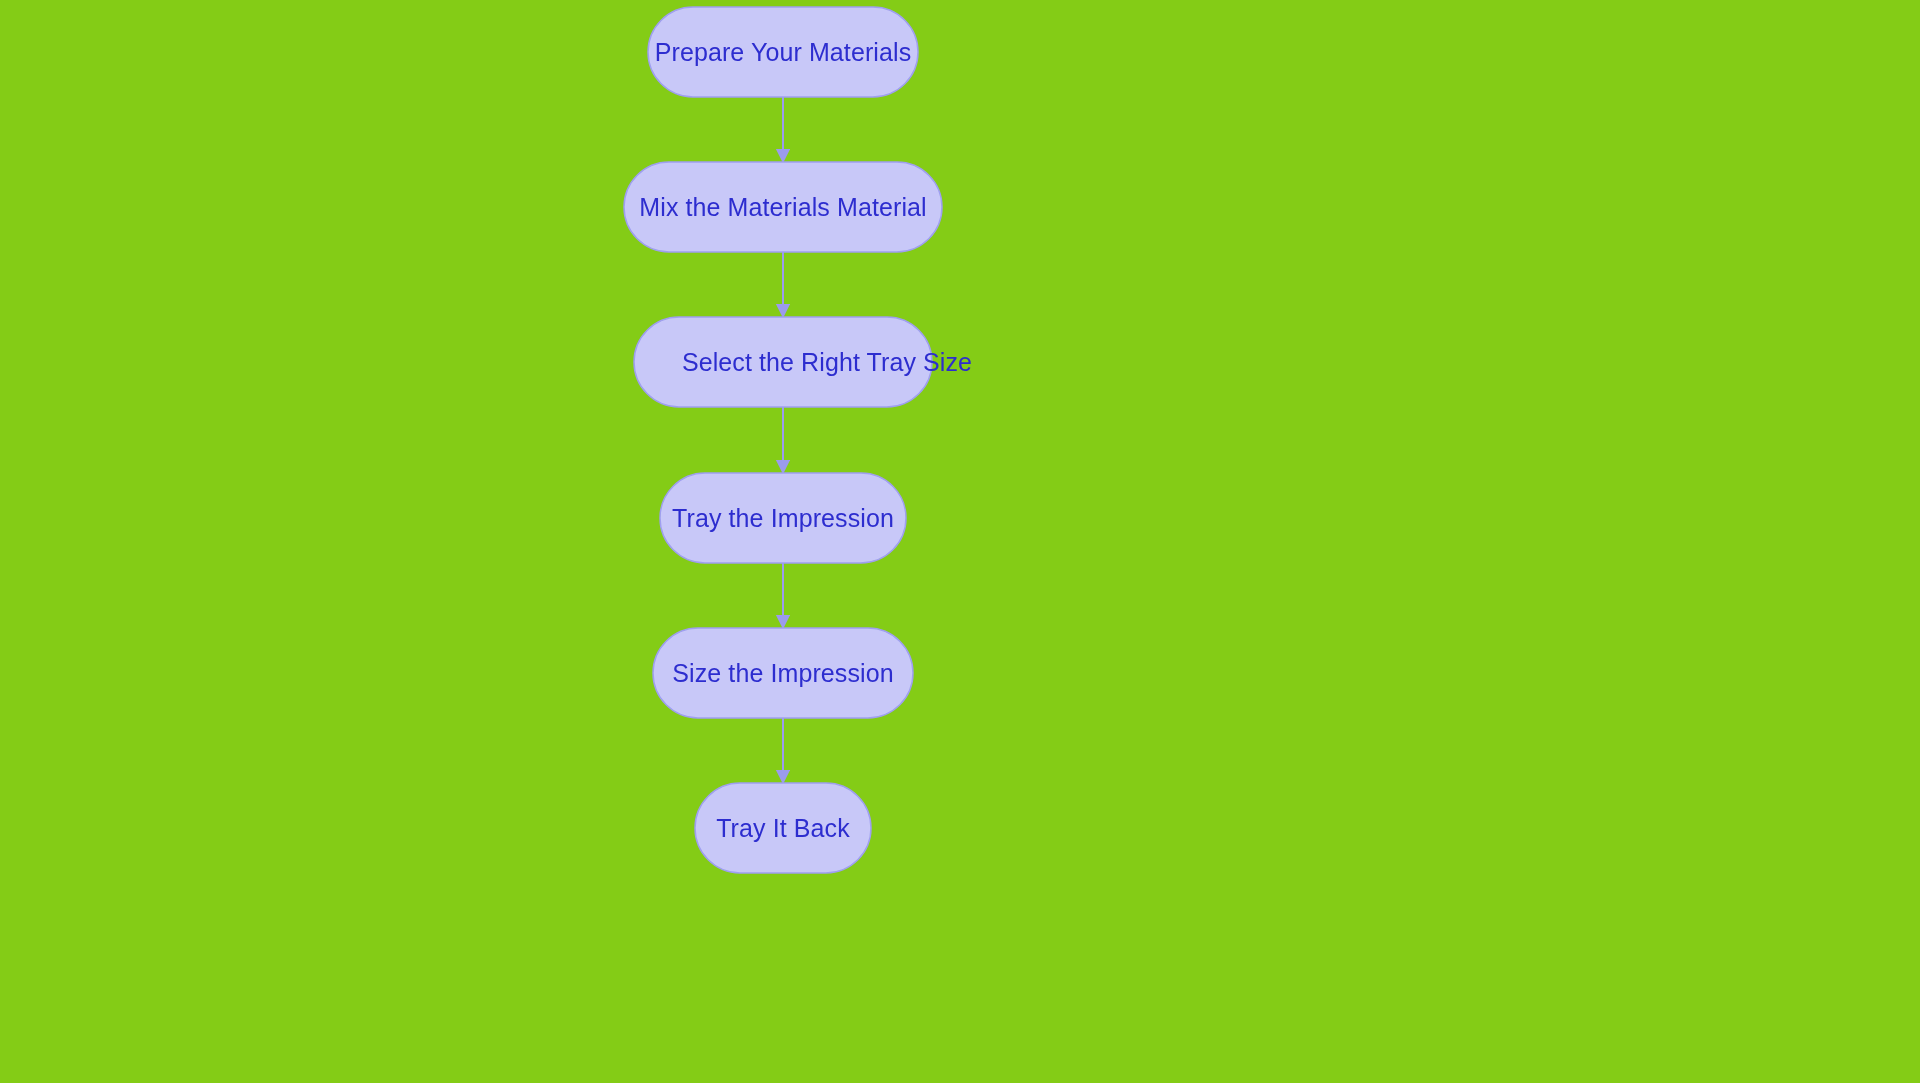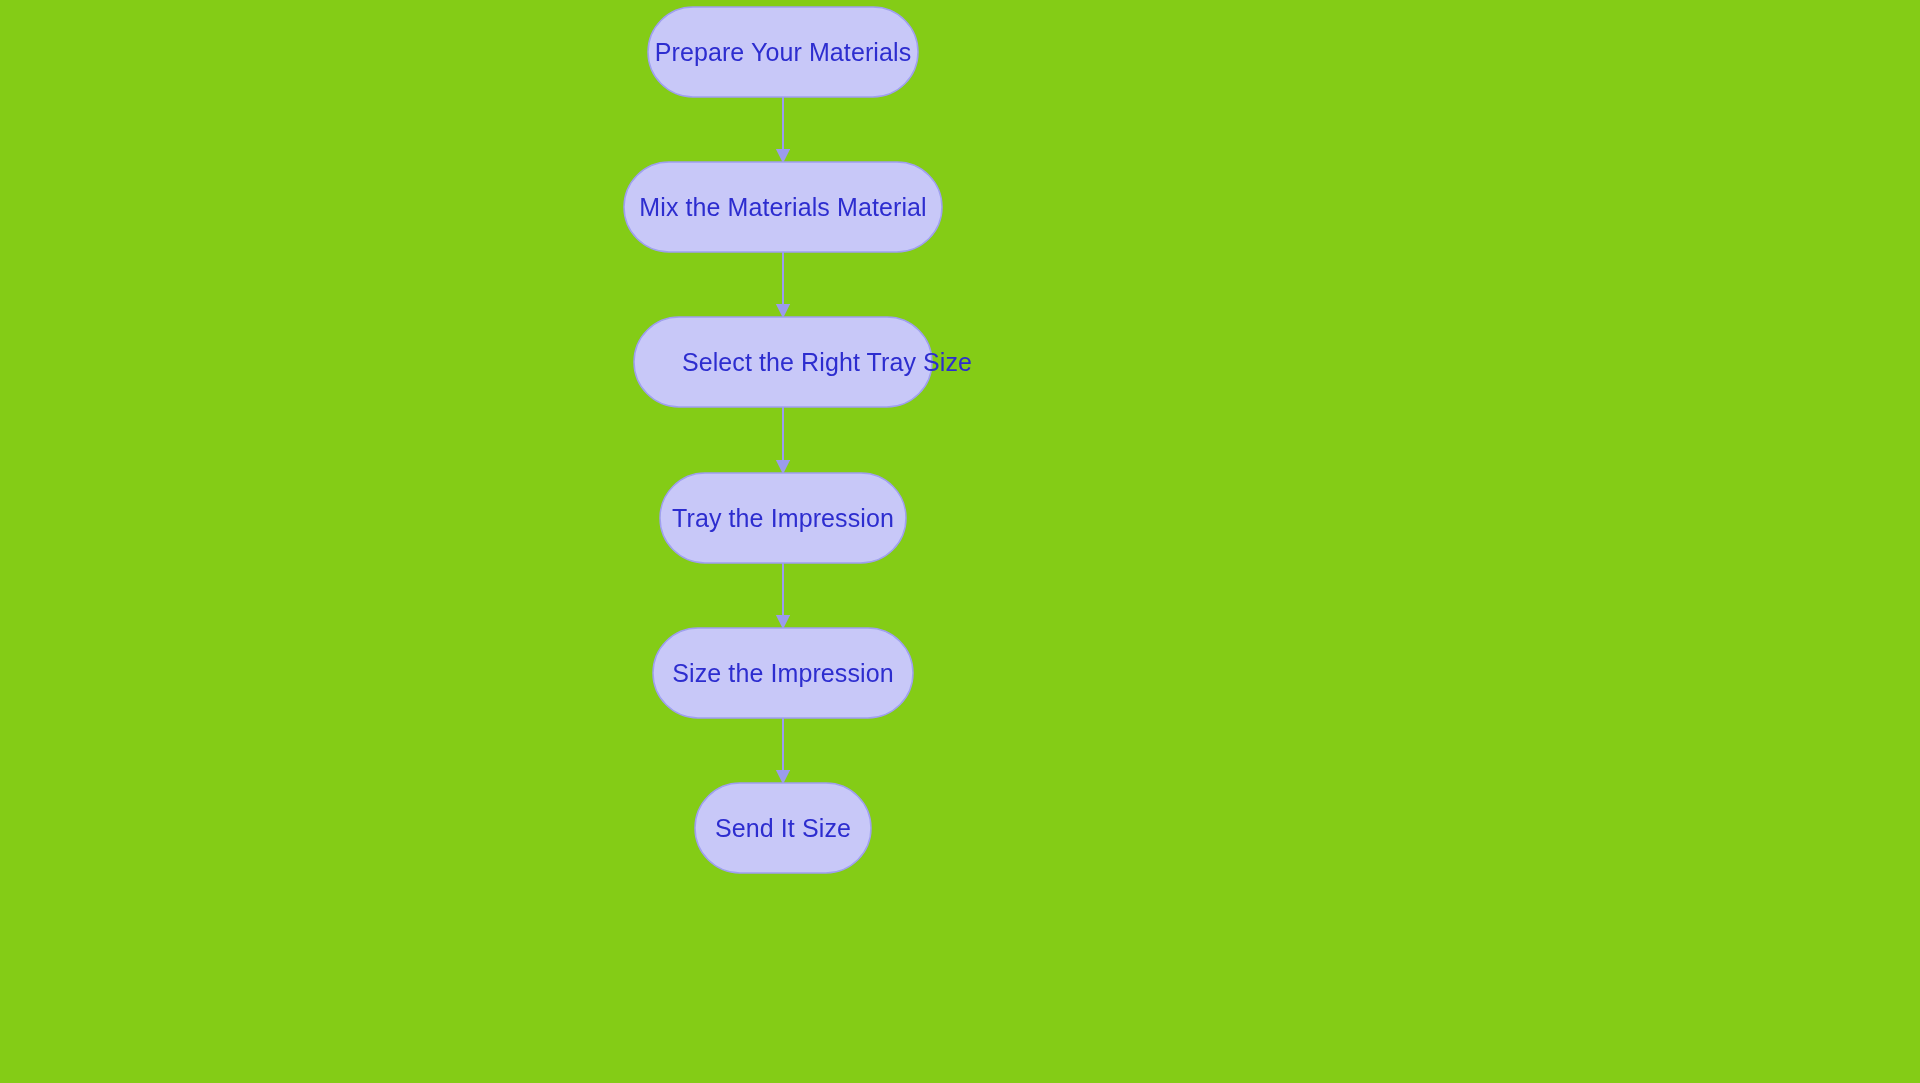--- a/index.html
+++ b/index.html
@@ -90,16 +90,16 @@
         <rect class="node-shape" x="695" y="783" width="176" height="90" rx="45" ry="45" fill="#c8c8f8" stroke="#9f9ff0" stroke-width="1.5"></rect>
       </g>
   </svg>
 
   <div class="node-label-layer" id="node-label-layer">
       <div class="node-label" style="left: 648px; top: 7px; width: 270px; height: 90px; color: rgb(45, 45, 207);">Prepare Your Materials</div>
       <div class="node-label" style="left: 624px; top: 162px; width: 318px; height: 90px; color: rgb(45, 45, 207);">Mix the Materials Material</div>
       <div class="node-label" style="left: 634px; top: 317px; width: 298px; height: 90px; color: rgb(45, 45, 207); margin-left: 44px;">Select the Right Tray Size</div>
       <div class="node-label" style="left: 660px; top: 473px; width: 246px; height: 90px; color: rgb(45, 45, 207);">Tray the Impression</div>
       <div class="node-label" style="left: 653px; top: 628px; width: 260px; height: 90px; color: rgb(45, 45, 207);">Size the Impression</div>
-      <div class="node-label" style="left: 695px; top: 783px; width: 176px; height: 90px; color: rgb(45, 45, 207);">Send It Size</div>
+      <div class="node-label" style="left: 695px; top: 783px; width: 176px; height: 90px; color: rgb(45, 45, 207);">Tray It Back</div>
     </div>
 
 </div>
 
 </body></html>

